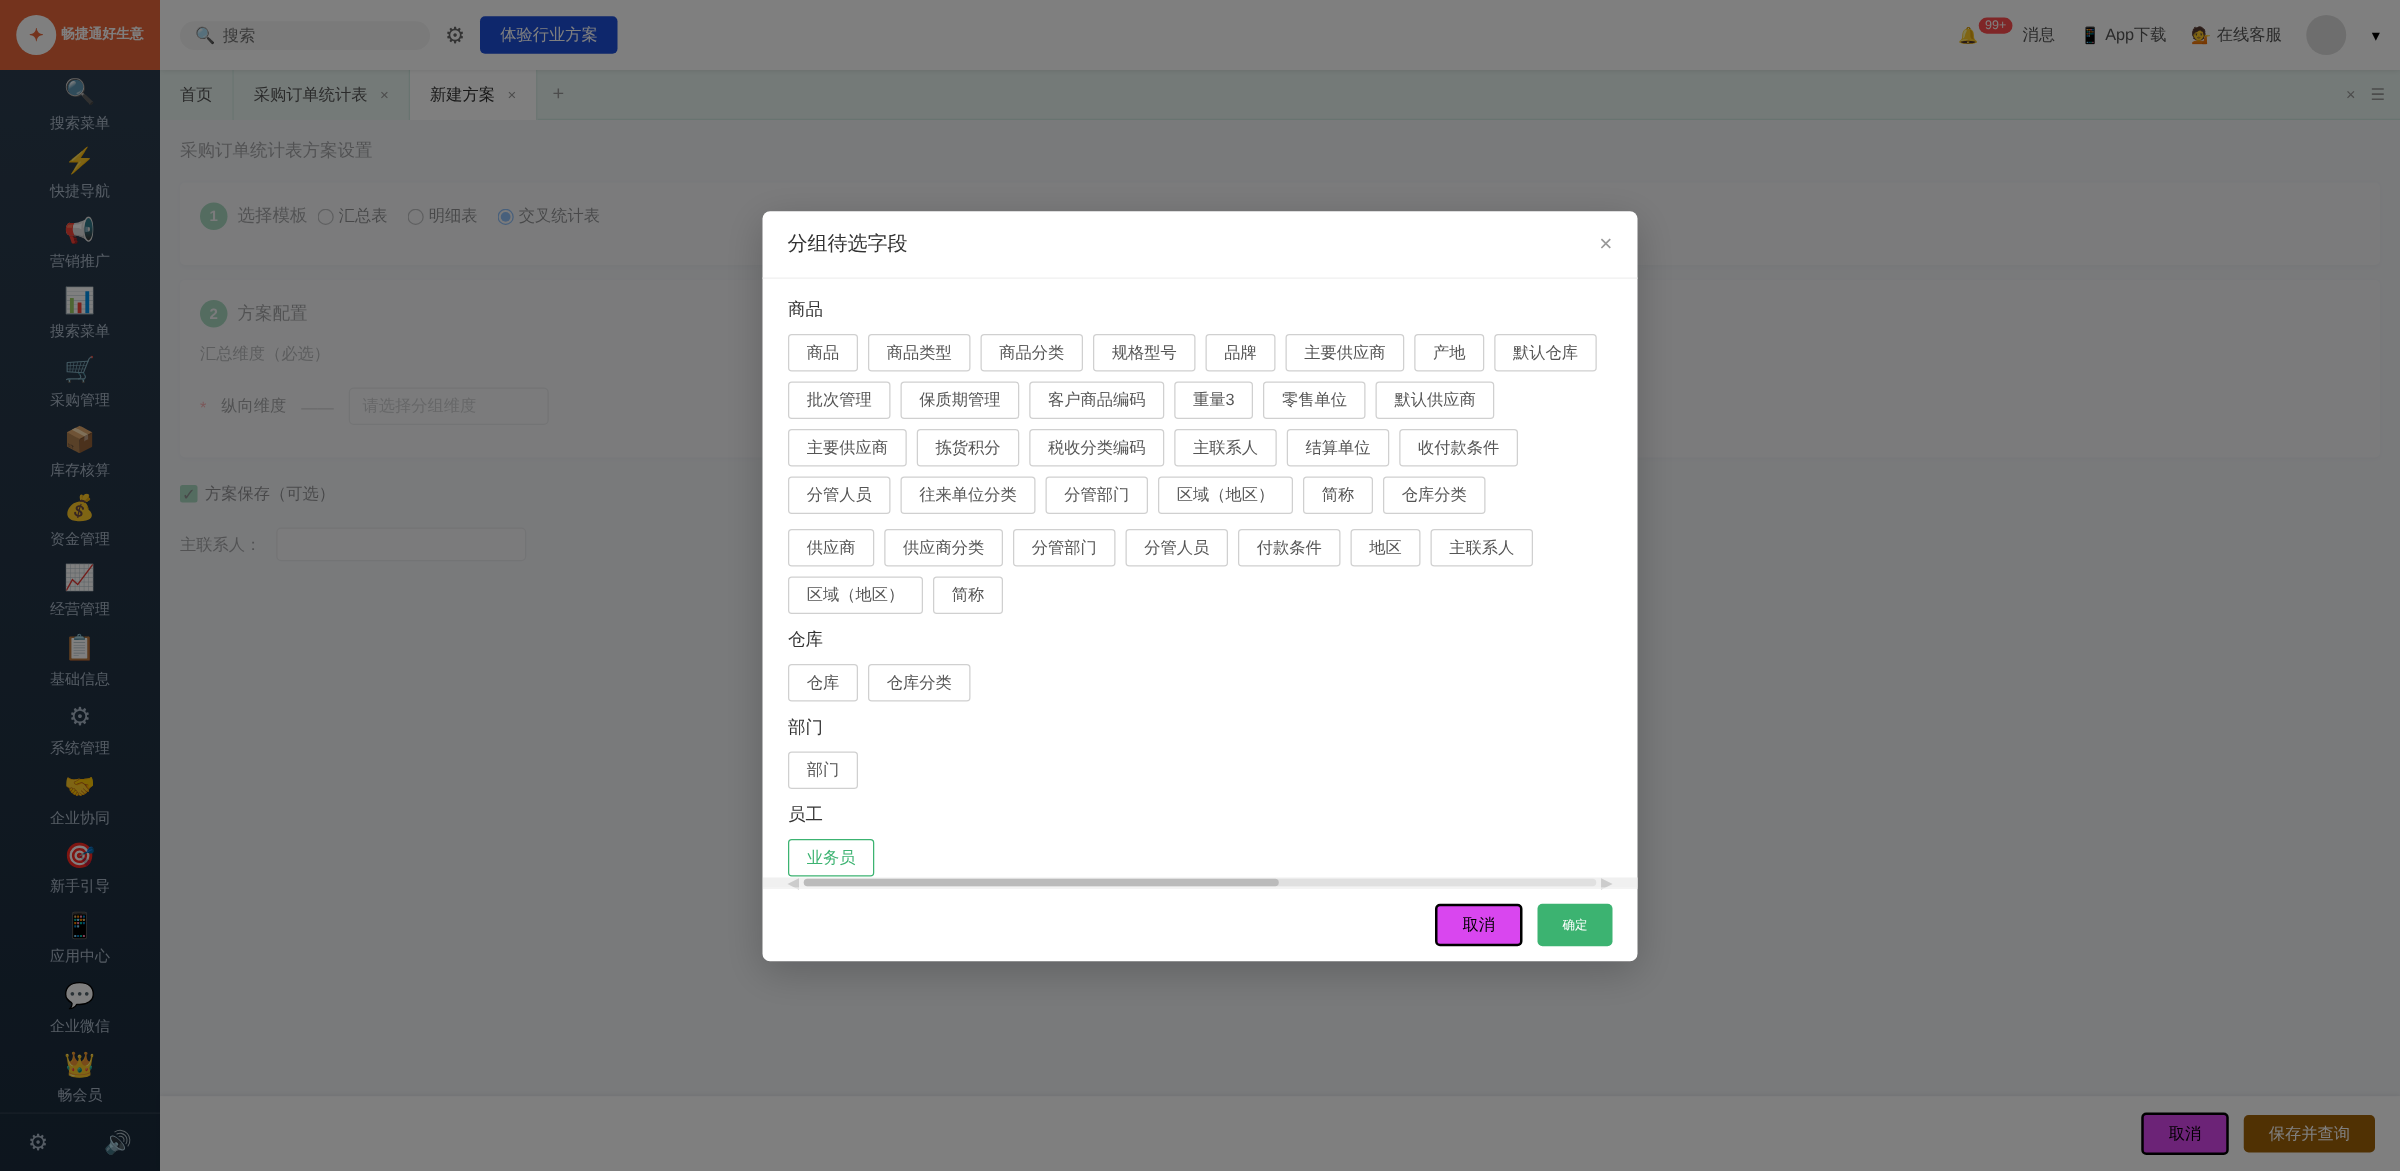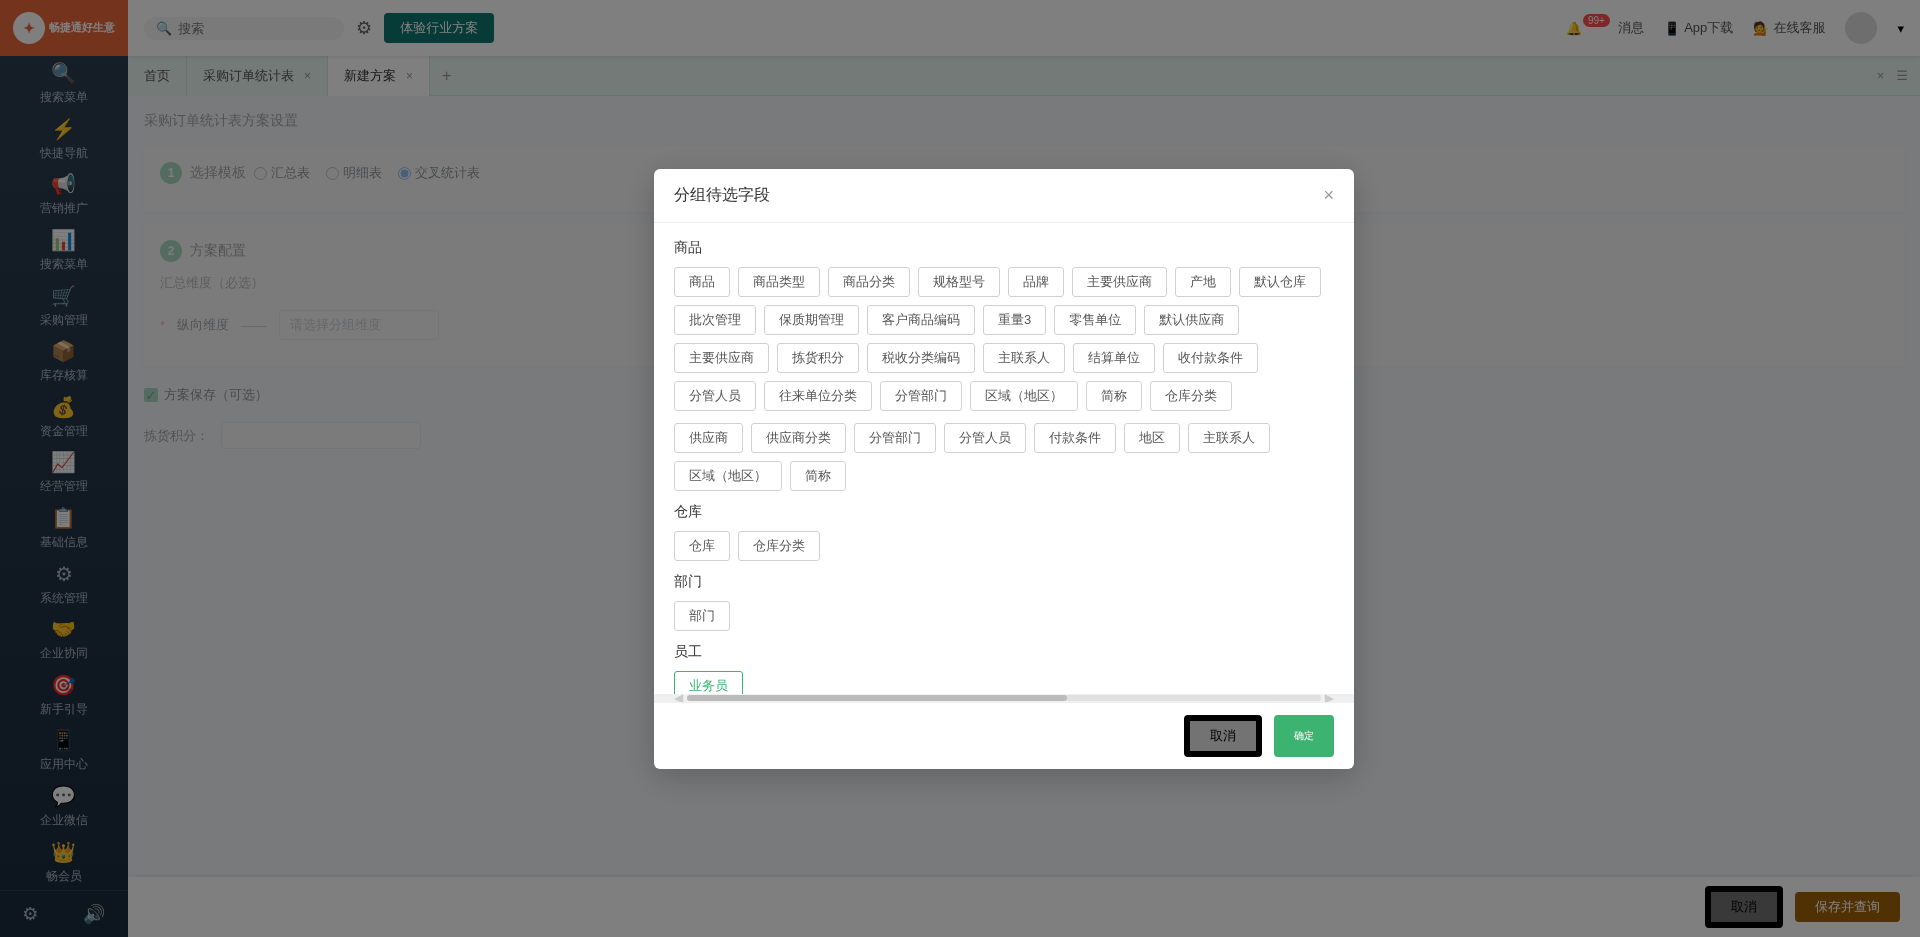--- a/index.html
+++ b/index.html
@@ -35,21 +35,21 @@
       position: fixed; left: 128px; top: 0; right: 0; height: 56px;
       background: white; display: flex; align-items: center; padding: 0 16px;
       box-shadow: 0 1px 4px rgba(0,0,0,0.1); z-index: 99;
     }
     .topbar-search {
       display: flex; align-items: center; background: #f5f5f5; border-radius: 20px;
       padding: 4px 12px; gap: 6px; min-width: 200px;
     }
     .topbar-search input { border: none; background: transparent; outline: none; font-size: 13px; width: 140px; }
     .topbar-gear { margin: 0 12px; cursor: pointer; color: #666; font-size: 18px; }
-    .topbar-experience { background: #0f766e; color: white; border: none; padding: 6px 16px; border-radius: 4px; cursor: pointer; font-size: 13px; }
+    .topbar-experience { background: #1d4ed8; color: white; border: none; padding: 6px 16px; border-radius: 4px; cursor: pointer; font-size: 13px; }
     .topbar-right { margin-left: auto; display: flex; align-items: center; gap: 20px; }
     .topbar-right-item { display: flex; align-items: center; gap: 4px; color: #555; cursor: pointer; font-size: 13px; }
     .badge { background: #ff4d4f; color: white; font-size: 10px; border-radius: 10px; padding: 1px 5px; position: relative; top: -8px; left: -4px; }
     .avatar { width: 32px; height: 32px; background: #ddd; border-radius: 50%; }
 
     
     .nav-tabs {
       position: fixed; left: 128px; top: 56px; right: 0; height: 40px;
       background: #e8f4f0; display: flex; align-items: center; padding: 0 0; z-index: 98;
       border-bottom: 1px solid #d0e8e0;
@@ -89,21 +89,21 @@
     
     .overlay {
       position: fixed; left: 0; top: 0; right: 0; bottom: 0;
       background: rgba(0,0,0,0.5); z-index: 200;
     }
 
     
     .modal {
       position: fixed; left: 50%; top: 50%; transform: translate(-50%, -50%);
       background: white; border-radius: 6px; width: 700px; max-height: 600px;
-      z-index: 201; display: flex; flex-direction: column; box-shadow: 0 8px 32px rgba(0,0,0,0.2); margin-left: 44px;
+      z-index: 201; display: flex; flex-direction: column; box-shadow: 0 8px 32px rgba(0,0,0,0.2);
     }
     .modal-header {
       padding: 16px 20px; border-bottom: 1px solid #f0f0f0;
       display: flex; align-items: center; justify-content: space-between; flex-shrink: 0;
     }
     .modal-title { font-size: 16px; color: #333; font-weight: 500; }
     .modal-close { cursor: pointer; color: #999; font-size: 18px; }
 
     .modal-body {
       flex: 1; overflow-y: auto; padding: 16px 20px;
@@ -143,21 +143,21 @@
     .modal-scrollbar-thumb {
       width: 60%; height: 100%; background: #bbb; border-radius: 3px;
     }
 
     
     .bg-content { opacity: 0.4; pointer-events: none; }
     .config-row { display: flex; align-items: center; gap: 12px; padding: 10px 0; font-size: 13px; color: #333; }
     .required { color: #ff4d4f; }
     .config-divider { color: #999; }
     .select-box { border: 1px solid #d9d9d9; border-radius: 4px; padding: 5px 10px; min-width: 160px; background: white; color: #999; }
-    .btn-cancel { padding: 6px 20px; border: 6px solid #000000; background: #737373; border-radius: 4px; cursor: pointer; font-size: 13px; }
+    .btn-cancel { padding: 6px 20px; border: 2px solid #000000; background: #d946ef; border-radius: 4px; cursor: pointer; font-size: 13px; }
     .btn-primary { padding: 6px 20px; background: #a16207; color: white; border: none; border-radius: 4px; cursor: pointer; font-size: 13px; }
     .btn-primary-green { padding: 6px 20px; background: #3cb371; color: white; border: none; border-radius: 4px; cursor: pointer; font-size: 10px; }
 
     
     .checkbox-area { display: flex; align-items: center; gap: 6px; padding: 8px 0; }
     .checkbox-box { width: 14px; height: 14px; background: #3cb371; border: none; border-radius: 2px; display: flex; align-items: center; justify-content: center; }
     .plan-name-input { border: 1px solid #d9d9d9; border-radius: 4px; padding: 5px 10px; width: 200px; outline: none; }
   </style>
 </head>
 <body>
@@ -316,21 +316,21 @@
       <span class="config-divider">——</span>
       <div class="select-box">请选择分组维度</div>
     </div>
   </div>
 
   <div class="checkbox-area">
     <div class="checkbox-box">✓</div>
     <span>方案保存（可选）</span>
   </div>
   <div class="config-row">
-    <span>拣货积分：</span>
+    <span>主联系人：</span>
     <input type="text" class="plan-name-input" style="">
   </div>
 </div>
 
 <div style="position:fixed;bottom:0;right:0;left:128px;height:60px;background:white;display:flex;align-items:center;justify-content:flex-end;padding:0 20px;gap:12px;box-shadow:0 -1px 4px rgba(0,0,0,0.05);z-index:50;opacity:0.4;">
   <button class="btn-cancel">取消</button>
   <button class="btn-primary">保存并查询</button>
 </div>
 
 <div class="overlay"></div>

